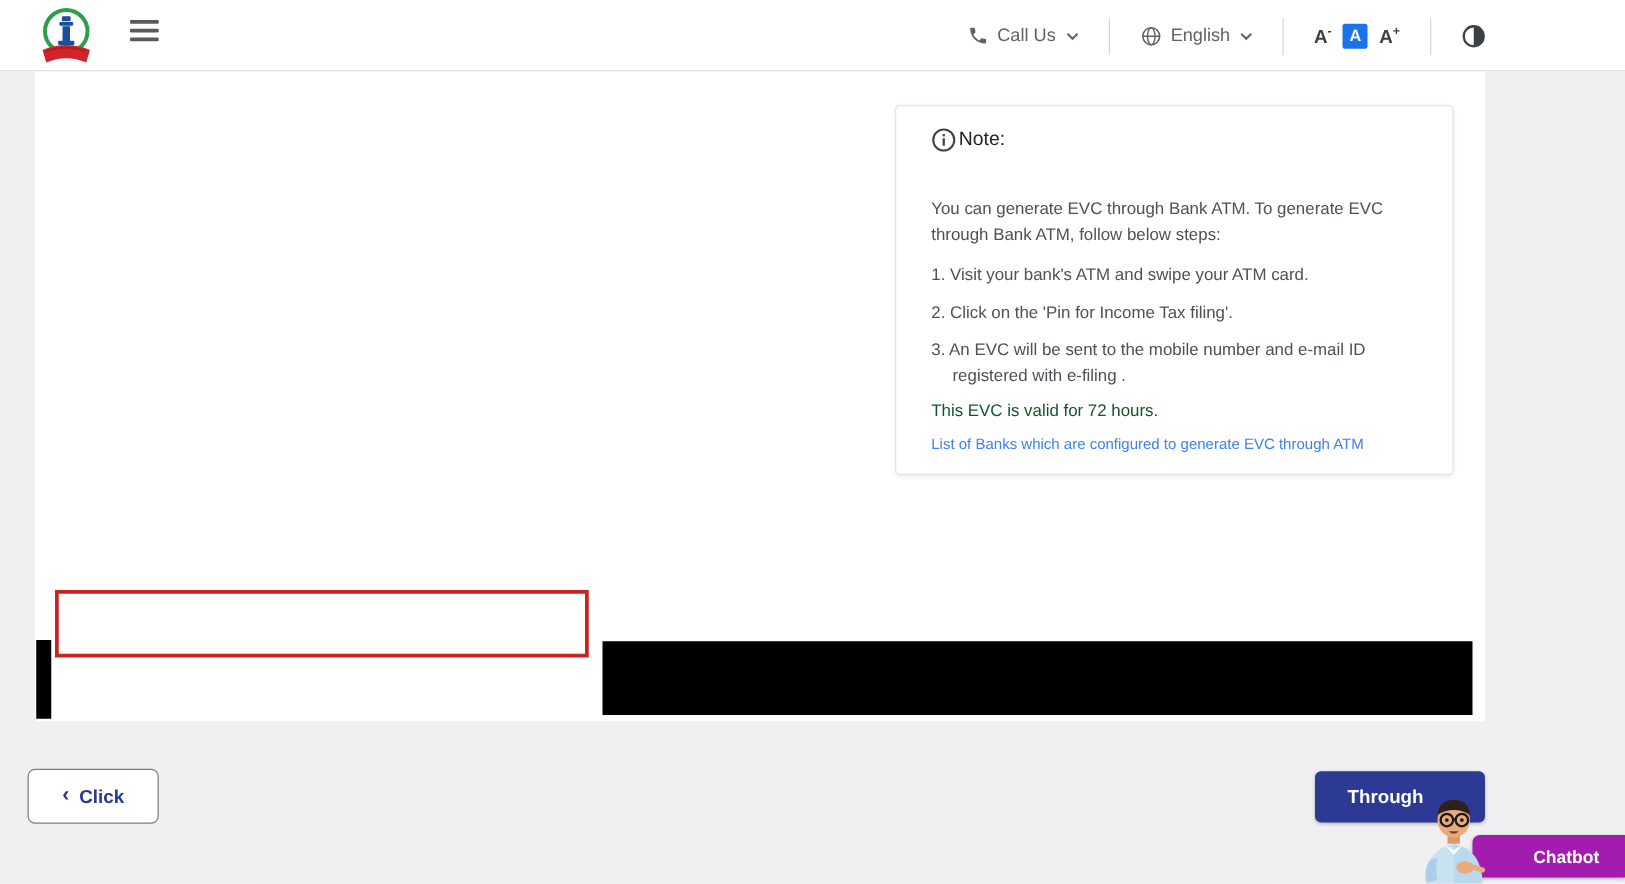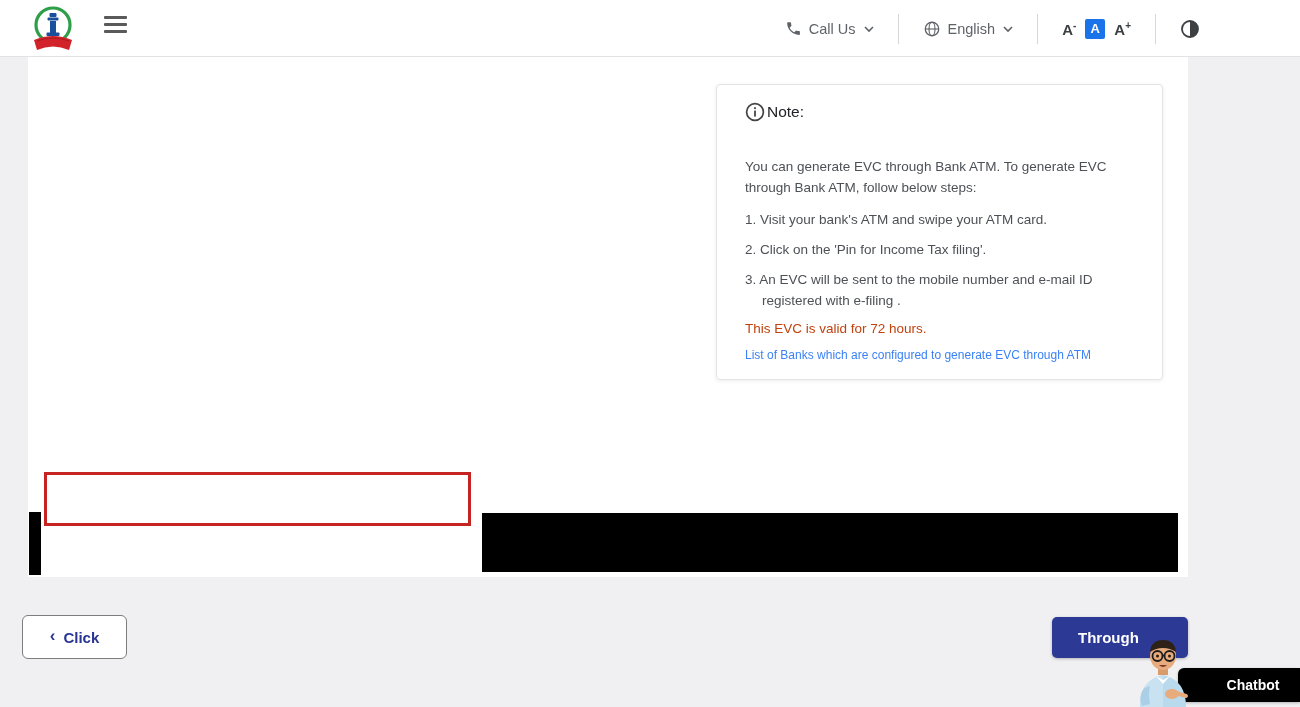--- a/index.html
+++ b/index.html
@@ -5,21 +5,21 @@
   * { margin:0; padding:0; box-sizing:border-box; }
   html,body { width:1300px; height:707px; }
   body { font-family:"Liberation Sans", sans-serif; }
   .page { position:relative; width:1300px; height:707px; background:#f0f0f2; overflow:hidden; }
 
   
   .header { position:absolute; left:0; top:0; width:1300px; height:57px; background:#ffffff; border-bottom:1px solid #e2e2e2; z-index:5; }
   .logo { position:absolute; left:30px; top:5px; width:46px; height:48px; }
   .hamburger { position:absolute; left:104px; top:16px; width:24px; height:20px; cursor:pointer; }
   .hamburger span { display:block; width:23px; height:3px; background:#5a5a5a; margin-bottom:4px; border-radius:1px; }
-  .header-right { position:absolute; right:100px; top:0; height:57px; display:flex; align-items:center; }
+  .header-right { position:absolute; right:111px; top:0; height:57px; display:flex; align-items:center; }
   .hitem { display:flex; align-items:center; color:#5f6368; font-size:14.5px; cursor:pointer; }
   .hitem .lbl { margin:0 6px 0 7px; }
   .hdivider { width:1px; height:30px; background:#d7d7d7; margin:0 24px; }
   .chev { width:10px; height:10px; margin-left:2px; }
   .fontsize { display:flex; align-items:center; gap:9px; }
   .fs-btn { font-size:15px; color:#3c4043; font-weight:700; cursor:pointer; position:relative; }
   .fs-sup { font-size:10px; vertical-align:super; font-weight:700; }
   .fs-current { width:20px; height:20px; background:#1a73e8; color:#fff; font-size:13px; font-weight:700; display:flex; align-items:center; justify-content:center; border-radius:2px; cursor:pointer; }
   .contrast { width:20px; height:20px; cursor:pointer; }
 
@@ -44,28 +44,28 @@
   .redact-strip { position:absolute; left:29px; top:512px; width:12px; height:63px; background:#000; z-index:6; }
   .redact-bar { position:absolute; left:482px; top:513px; width:696px; height:59px; background:#000; z-index:6; }
 
   
   .note { position:absolute; left:716px; top:84px; width:447px; height:296px; background:#fff; border:1px solid #e4e4e4; border-radius:4px; box-shadow:0 1px 4px rgba(0,0,0,0.07); padding:17px 28px 0 28px; z-index:2; }
   .note-title-row { display:flex; align-items:center; gap:2px; margin-bottom:13px; }
   .note-title { font-size:15.5px; color:#202124; font-weight:500; }
   .info-icon { width:20px; height:20px; }
   .note-intro { font-size:13.5px; color:#4d5156; line-height:1.55; margin-bottom:11px;margin-top:35px; }
   .note-step { font-size:13.5px; color:#4d5156; line-height:1.5; margin-bottom:10px; padding-left:17px; text-indent:-17px; }
-  .note-gray { font-size:13.5px; color:#c2410c; margin:3px 0 10px 0; }
+  .note-gray { font-size:13.5px; color:#14532d; margin:3px 0 10px 0; }
   .note-link { font-size:12px; color:#3b82f6; font-weight:400; line-height:1.6; cursor:pointer; }
 
   
   .back-btn { position:absolute; left:22px; top:615px; width:105px; height:44px; background:#fff; border:1px solid #7d7d7d; border-radius:6px; display:flex; align-items:center; justify-content:center; gap:8px; cursor:pointer; font-size:15px; font-weight:700; color:#283593; z-index:3; }
   .back-chev { font-size:17px; font-weight:700; color:#283593; margin-top:-2px; }
   .continue-btn { position:absolute; left:1052px; top:617px; width:136px; height:41px; background:#2c3a96; border:none; border-radius:5px; color:#fff; font-size:15px; font-weight:700; cursor:pointer; box-shadow:0 1px 3px rgba(0,0,0,0.25); z-index:3; font-family:"Liberation Sans", sans-serif; text-align:left; padding-left:26px; }
-  .chatbot-bar { position:absolute; left:1178px; top:668px; width:122px; height:34px; background:#000000; border-radius:6px 0 0 6px; display:flex; align-items:center; justify-content:center; padding-left:28px; color:#fff; font-size:14px; font-weight:700; cursor:pointer; z-index:4; box-shadow:0 1px 3px rgba(0,0,0,0.25); }
+  .chatbot-bar { position:absolute; left:1178px; top:668px; width:122px; height:34px; background:#a21caf; border-radius:6px 0 0 6px; display:flex; align-items:center; justify-content:center; padding-left:28px; color:#fff; font-size:14px; font-weight:700; cursor:pointer; z-index:4; box-shadow:0 1px 3px rgba(0,0,0,0.25); }
   .avatar { position:absolute; left:1120px; top:636px; width:86px; height:71px; z-index:5; cursor:pointer; }
 </style>
 </head>
 <body>
 
 <div class="page">
 
   <div class="header">
     <svg class="logo" viewBox="0 0 46 48">
       <circle cx="23" cy="20" r="17" fill="#ffffff" stroke="#2e9e49" stroke-width="3.2"></circle>

